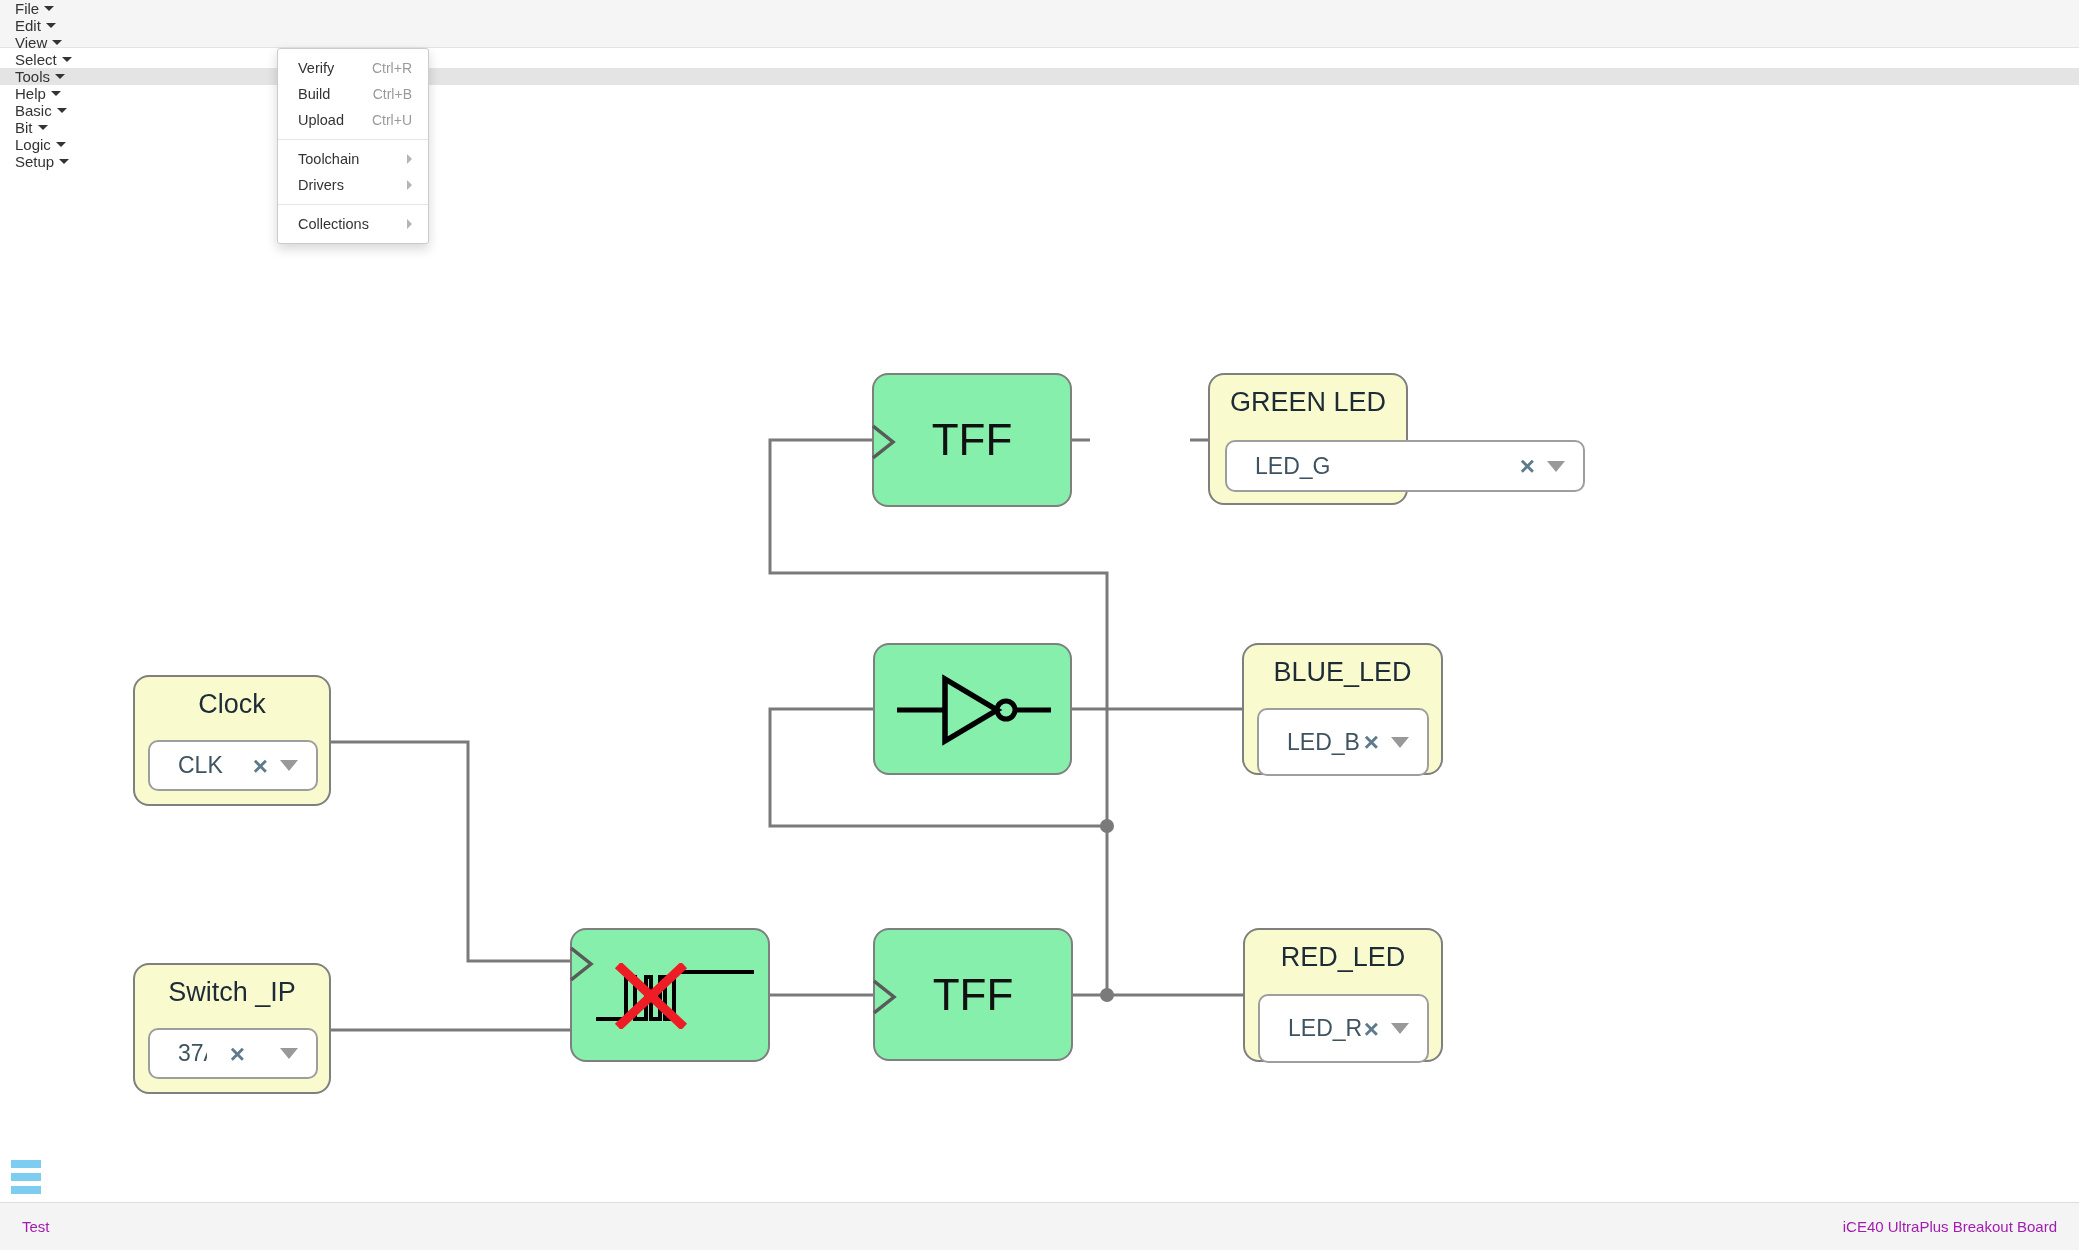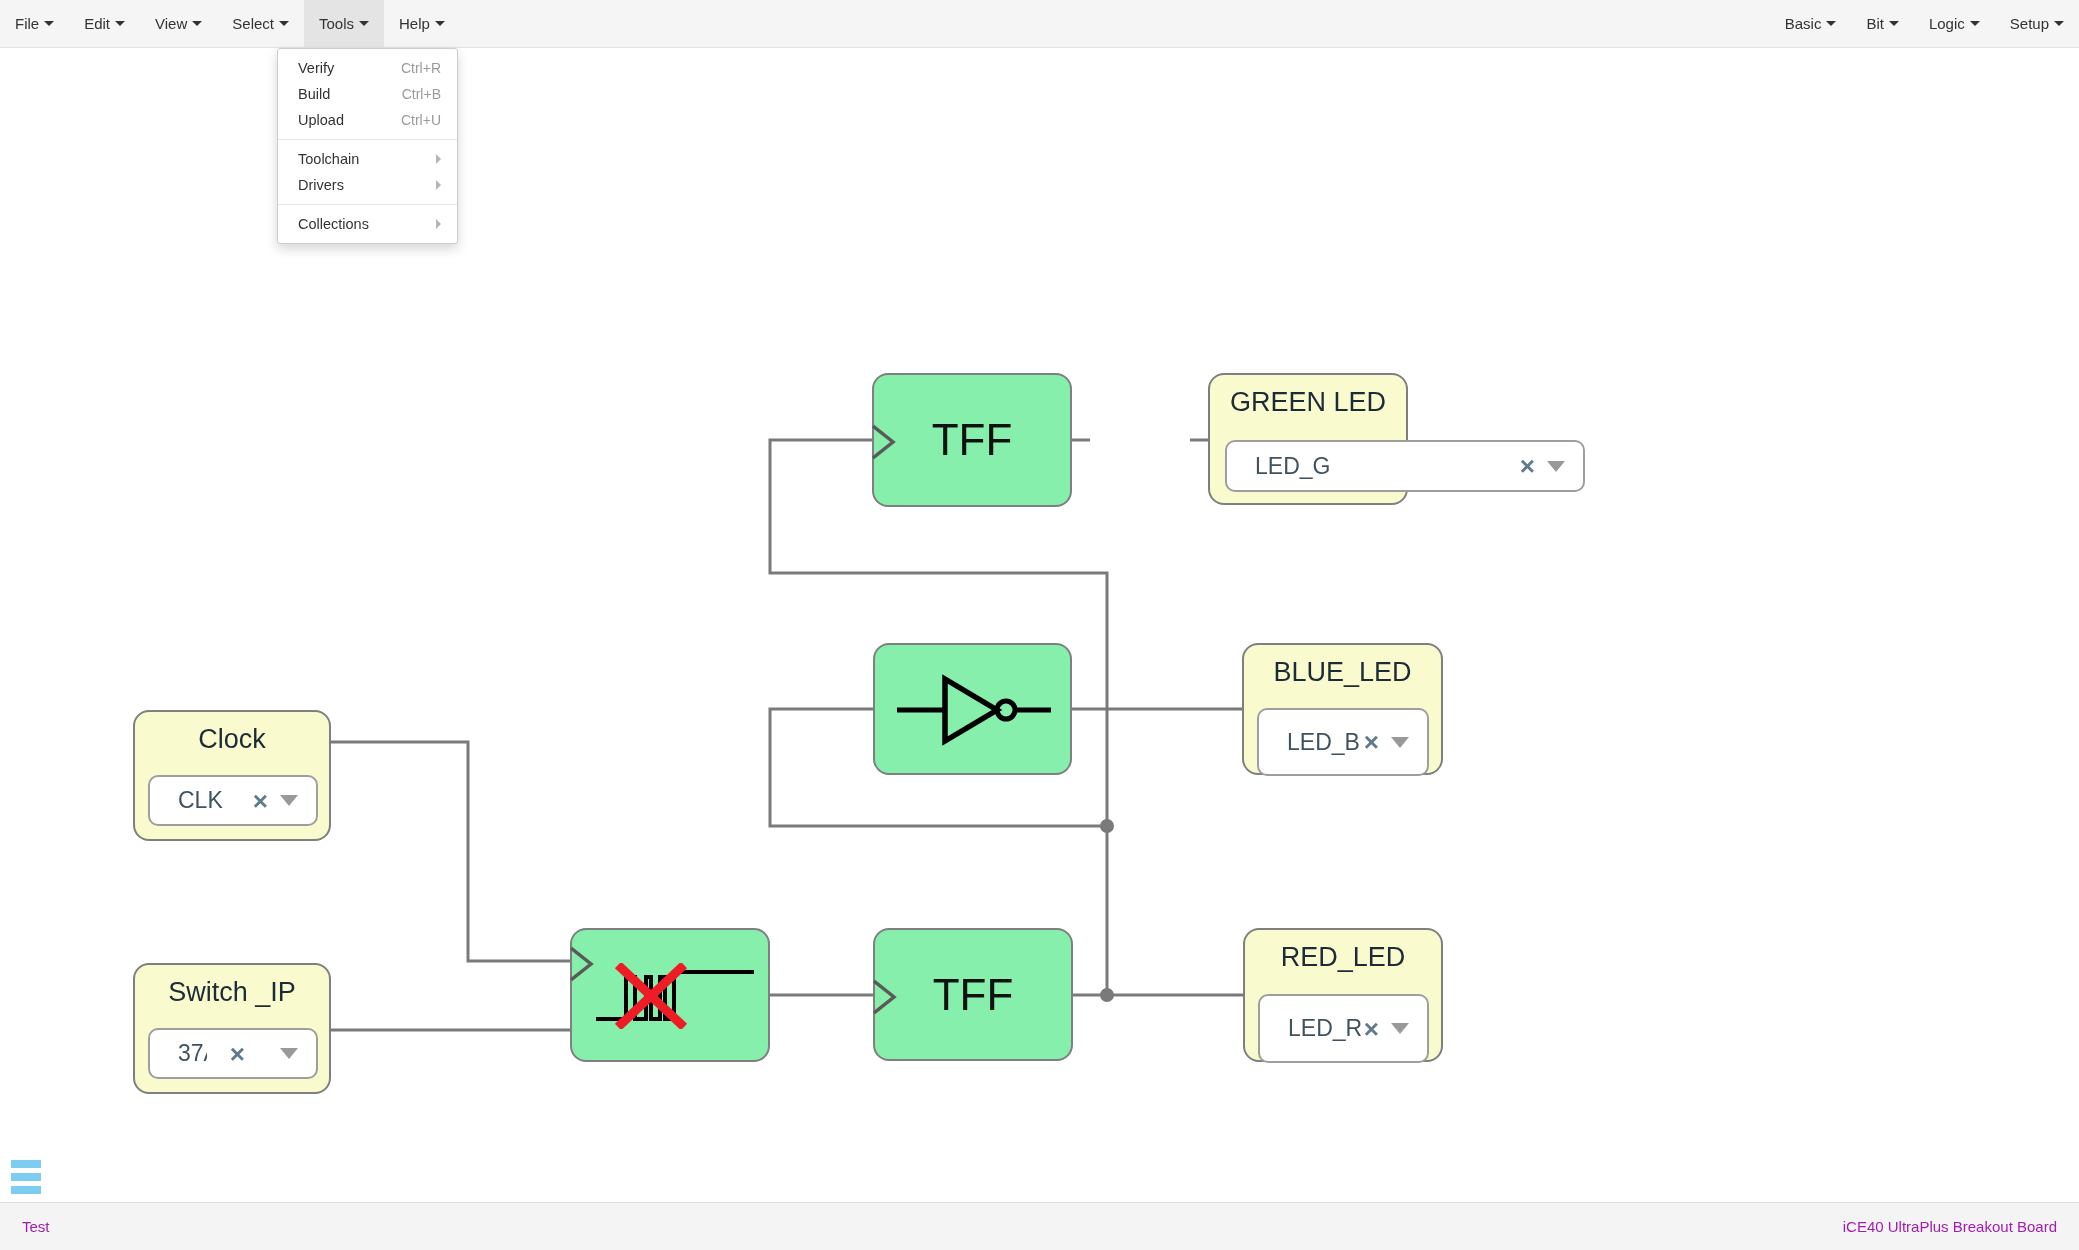--- a/index.html
+++ b/index.html
@@ -1,33 +1,33 @@
 <!DOCTYPE html>
 <html><head>
 <meta charset="utf-8">
 <style>
   * { margin:0; padding:0; box-sizing:border-box; }
   html,body { width:2079px; height:1250px; overflow:hidden; background:#fff;
     font-family:"Liberation Sans", sans-serif; }
   
   .menubar { position:absolute; left:0; top:0; width:2079px; height:48px;
     background:#f5f5f5; border-bottom:1px solid #e3e3e3; display:flex;
-    align-items:stretch; z-index:50; }
+    align-items:stretch; z-index:50;flex-direction:column; }
   .menubar .spacer { flex:1; }
   .menu-item { display:flex; align-items:center; padding:0 15px; font-size:15px;
     color:#333; cursor:pointer; white-space:nowrap; }
   .menu-item.active { background:#e4e4e4; }
   .caret-d { display:inline-block; width:0; height:0; margin-left:5px;
     border-left:5px solid transparent; border-right:5px solid transparent;
     border-top:5px solid #333; }
   .caret-r { display:inline-block; width:0; height:0;
     border-top:5px solid transparent; border-bottom:5px solid transparent;
     border-left:5px solid #b5b5b5; }
   
-  .dropdown { position:absolute; left:277px; top:48px; width:181px;
+  .dropdown { position:absolute; left:277px; top:48px; width:152px;
     background:#fff; border:1px solid #ccc; border-radius:3px;
     box-shadow:0 5px 12px rgba(0,0,0,.16); padding:6px 0; z-index:60; }
   .dd-row { height:26px; display:flex; align-items:center; padding:0 16px 0 20px;
     font-size:14.5px; color:#333; cursor:pointer; }
   .dd-label { flex:1; }
   .dd-short { color:#9a9a9a; font-size:14px; }
   .dd-div { border-top:1px solid #e5e5e5; margin:6px 0; }
   
   .canvas { position:absolute; left:0; top:48px; width:2079px; height:1154px;
     background:#fff; }
@@ -145,21 +145,21 @@
       <polyline points="1107,995 1107,573 770,573 770,440 872,440"></polyline>
       <polyline points="1107,826 770,826 770,709 873,709"></polyline>
       <polyline points="1072,709 1242,709"></polyline>
       <line x1="1072" y1="440" x2="1090" y2="440"></line>
       <line x1="1190" y1="440" x2="1208" y2="440"></line>
     </g>
     <circle cx="1107" cy="995" r="7" fill="#7a7a7a"></circle>
     <circle cx="1107" cy="826" r="7" fill="#7a7a7a"></circle>
   </svg>
 
-  <div class="block io" style="left:133px; top:627px; width:198px; height:131px;margin-top:35px;">
+  <div class="block io" style="left:133px; top:627px; width:198px; height:131px;">
     <div class="blk-title">Clock</div>
     <div class="combo" style="left:13px; top:63px; width:170px; height:51px;">
       <span class="combo-text">CLK</span>
       <span class="combo-x">×</span>
       <span class="combo-caret"></span>
     </div>
   </div>
 
   <div class="block io" style="left:133px; top:915px; width:198px; height:131px;">
     <div class="blk-title">Switch _IP</div>

